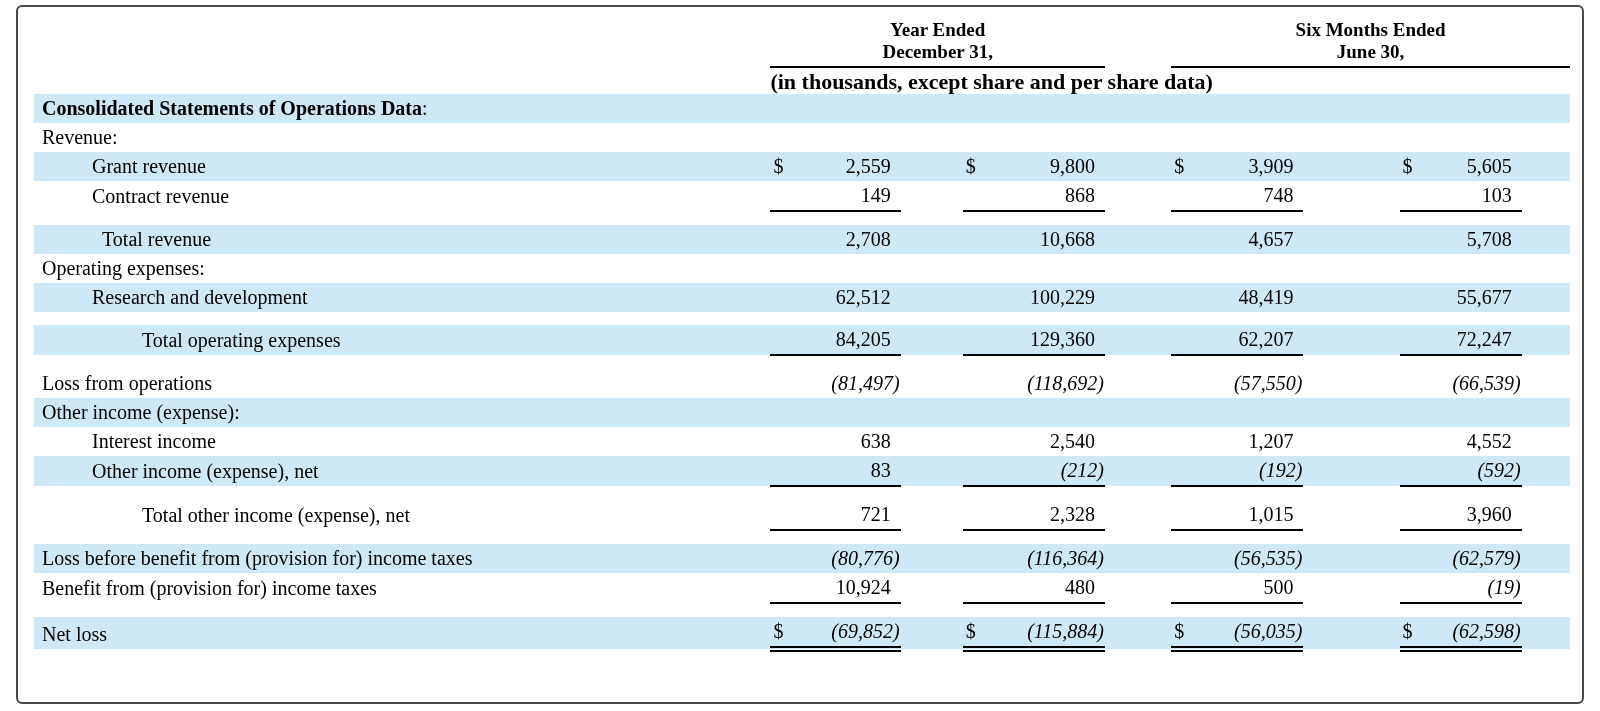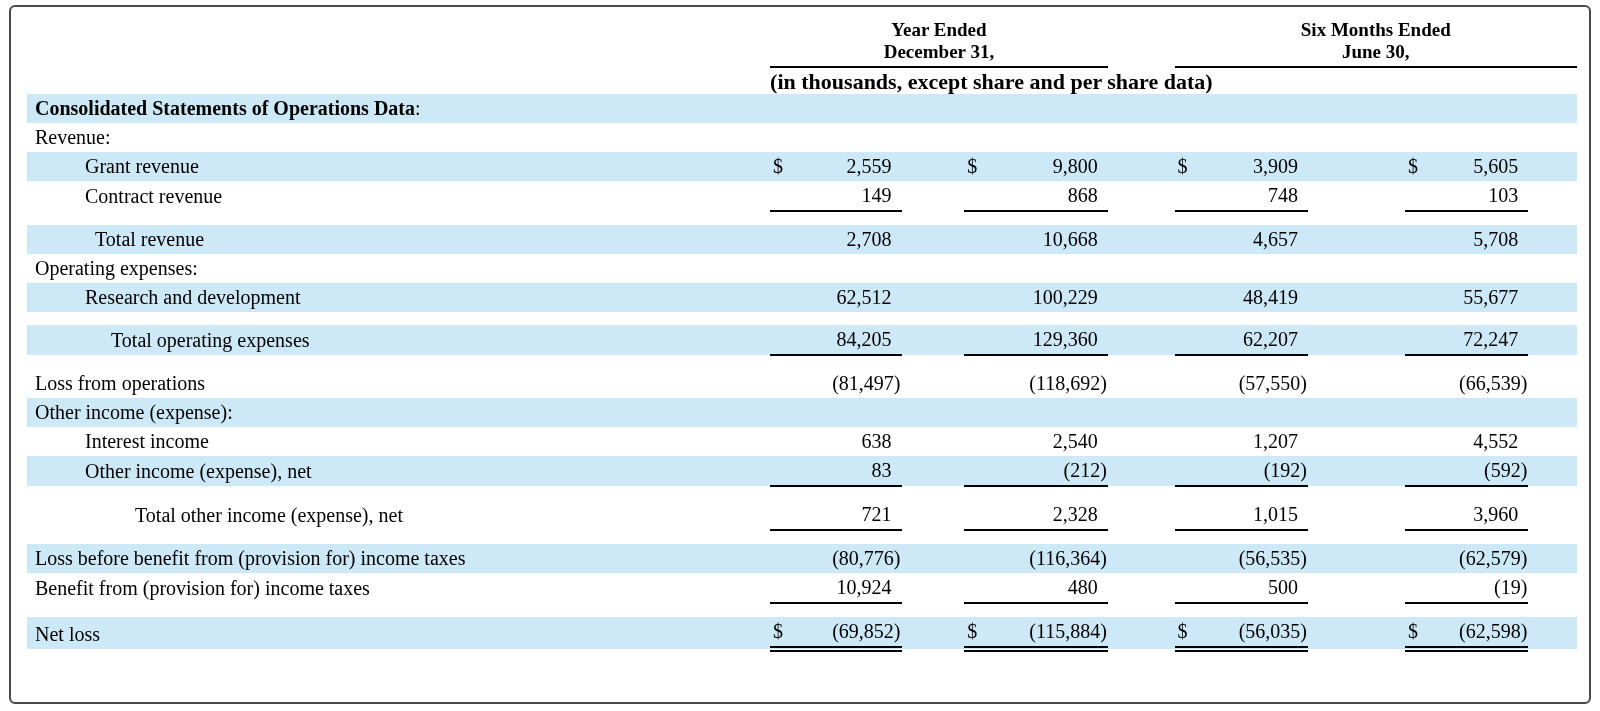--- a/index.html
+++ b/index.html
@@ -3,21 +3,21 @@
 <meta charset="utf-8">
 <style>
   html, body { margin:0; padding:0; background:#ffffff; }
   body {
     font-family: "Liberation Serif", "DejaVu Serif", serif;
     color:#000;
     width:1600px; height:711px;
     box-sizing:border-box;
   }
   .frame {
-    margin:5px 9px;
+    margin:5px 16px;
     border:2px solid #4a4a4a;
     border-radius:6px;
     box-sizing:border-box;
     height:699px;
     padding:12px 12px 8px 16px;
     overflow:hidden;
     background:#fff;
   }
   table {
     width:100%;
@@ -39,21 +39,21 @@
     line-height:22px;
     padding-bottom:3px;
   }
   .yr { text-align:center; font-size:19px; line-height:26px; }
   .units { text-align:left; font-size:22px; line-height:25px; padding-top:1px; }
   .rule-b { border-bottom:2px solid #000; }
   .hl { background:var(--hl); }
   td.lbl { text-align:left; }
   td.cur { text-align:left; padding-left:3px; }
   td.val { text-align:right; padding-right:10px; }
-  td.val.pr { padding-right:1px; }
+  td.val.pr { padding-right:1px;font-style:italic; }
   .rule-s { border-bottom:2px solid #000; }
   .rule-d { border-bottom:6px double #000; }
   tr.gap td { height:13px; line-height:13px; font-size:6px; }
   .bold { font-weight:bold; }
   .nb { font-weight:normal; }
 </style>
 </head>
 <body>
 
 <div class="frame">
@@ -197,21 +197,21 @@
           <td class="val">48,419</td>
           <td></td>
           <td class="cur"></td>
           <td class="val">55,677</td>
           <td></td>
         </tr>
         <tr class="gap">
           <td colspan="13"></td>
         </tr>
         <tr class="hl">
-          <td class="lbl" style="padding-left: 84px;">Total operating expenses</td>
+          <td class="lbl" style="padding-left: 108px;">Total operating expenses</td>
           <td class="cur rule-s"></td>
           <td class="val rule-s">84,205</td>
           <td></td>
           <td class="cur rule-s"></td>
           <td class="val rule-s">129,360</td>
           <td></td>
           <td class="cur rule-s"></td>
           <td class="val rule-s">62,207</td>
           <td></td>
           <td class="cur rule-s"></td>

